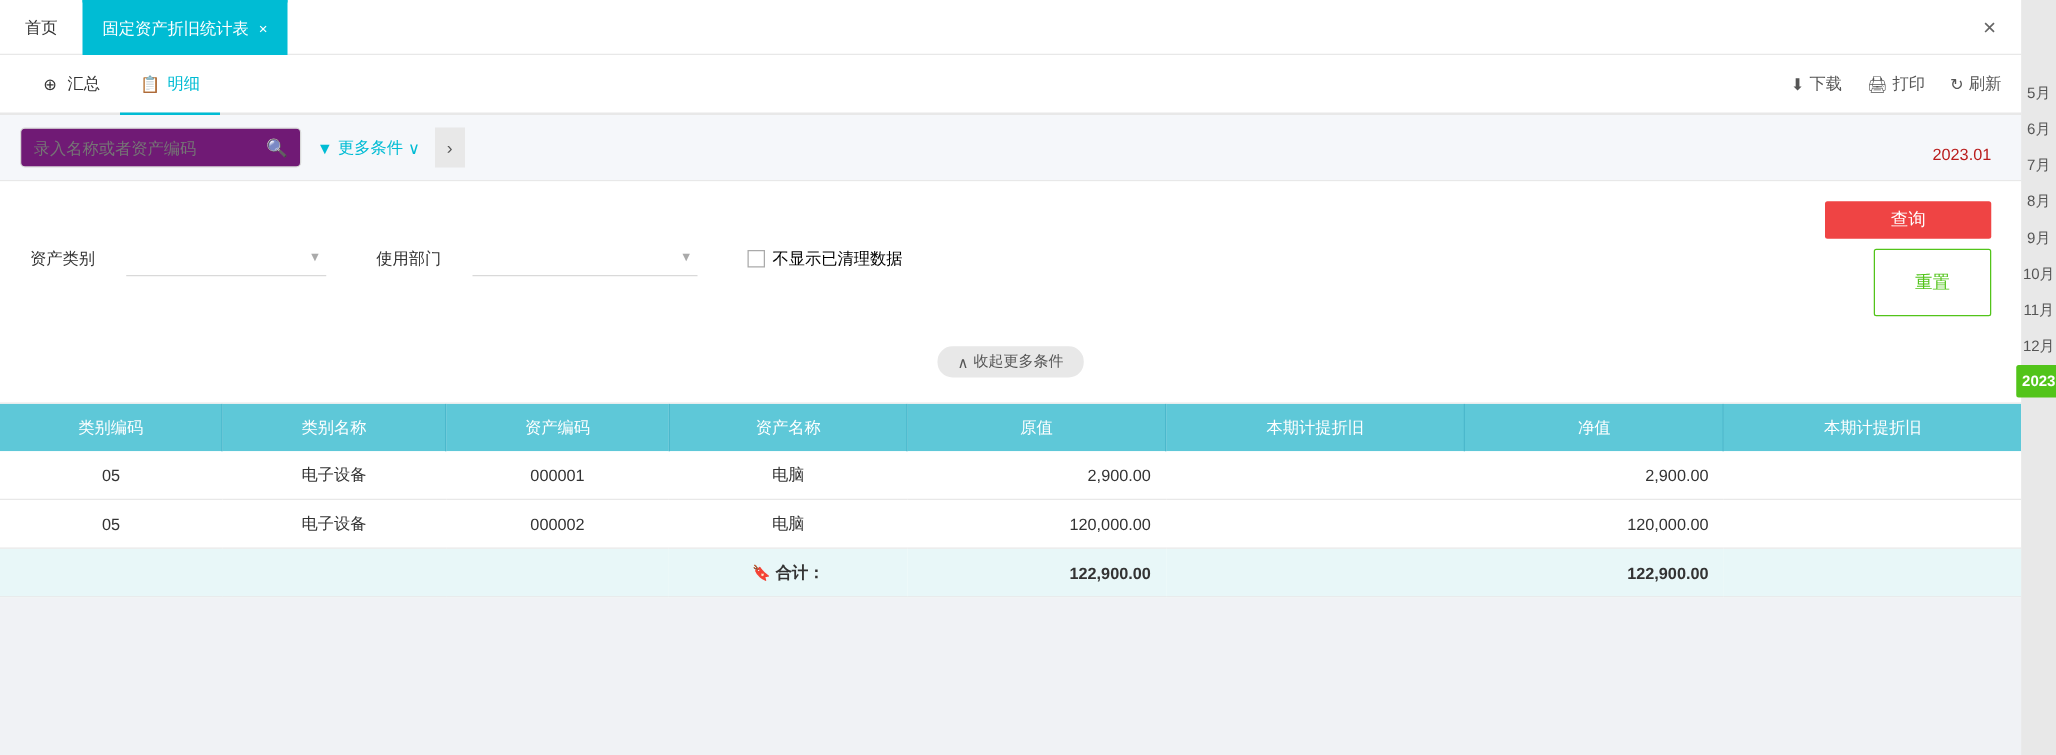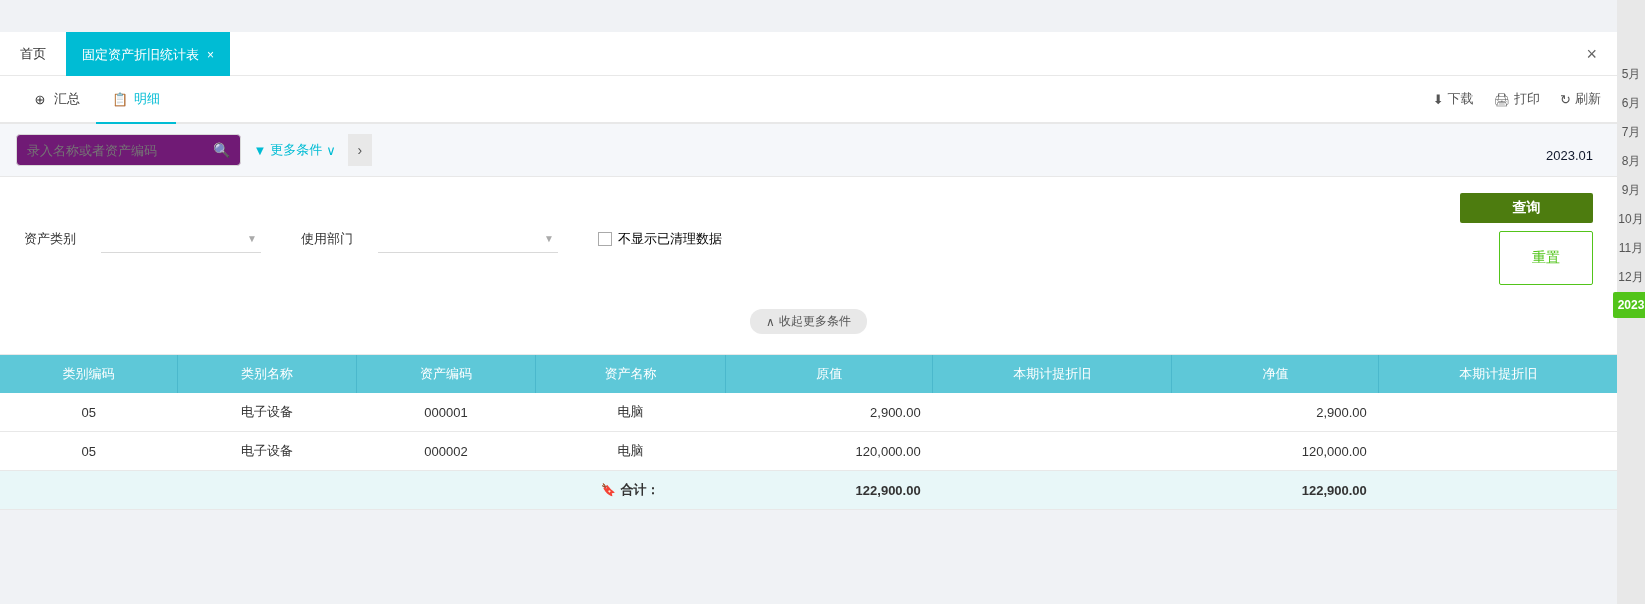--- a/index.html
+++ b/index.html
@@ -1,53 +1,53 @@
 <!DOCTYPE html>
 <html><head>
   <meta charset="utf-8">
   <style>
     * { box-sizing: border-box; margin: 0; padding: 0; }
     body { font-family: "Microsoft YaHei", "PingFang SC", sans-serif; font-size: 13px; background: #f0f2f5; width: 1645px; min-height: 604px; overflow-x: hidden; }
 
     
-    .top-nav { display: flex; align-items: center; background: #fff; border-bottom: 1px solid #e8e8e8; height: 44px; padding: 0 0 0 0; margin-top: 32px; }
+    .top-nav { display: flex; align-items: center; background: #fff; border-bottom: 1px solid #e8e8e8; height: 44px; padding: 0 0 0 0; }
     .nav-home { padding: 0 20px; color: #333; font-size: 13px; cursor: pointer; height: 44px; line-height: 44px; }
     .nav-tab { display: flex; align-items: center; background: #00bcd4; color: #fff; height: 44px; padding: 0 16px; font-size: 13px; border-top: 2px solid #00bcd4; cursor: pointer; gap: 8px; }
     .nav-tab .close-icon { font-size: 12px; cursor: pointer; }
     .nav-close-btn { margin-left: auto; padding: 0 20px; font-size: 18px; color: #666; cursor: pointer; line-height: 44px; }
 
     
     .sub-tabs { display: flex; align-items: center; background: #fff; border-bottom: 2px solid #e8e8e8; height: 48px; padding: 0 16px; position: relative; }
     .sub-tab { display: flex; align-items: center; gap: 6px; padding: 0 16px; height: 48px; cursor: pointer; font-size: 13px; color: #333; border-bottom: 2px solid transparent; margin-bottom: -2px; }
     .sub-tab.active { color: #00bcd4; border-bottom: 2px solid #00bcd4; }
     .sub-tab-icon { width: 16px; height: 16px; display: inline-flex; align-items: center; justify-content: center; }
     .sub-actions { margin-left: auto; display: flex; align-items: center; gap: 20px; color: #555; font-size: 13px; }
     .sub-action-item { display: flex; align-items: center; gap: 4px; cursor: pointer; }
 
     
     .search-bar { background: #f5f7fa; padding: 10px 16px; display: flex; align-items: center; gap: 12px; border-bottom: 1px solid #e8e8e8; }
     .search-input-wrap { display: flex; align-items: center; background: #701a75; border: 1px solid #d9d9d9; border-radius: 4px; padding: 0 10px; height: 32px; min-width: 220px; gap: 6px; }
     .search-input { border: none; outline: none; font-size: 13px; color: #999; width: 180px; background: transparent; }
     .search-icon { color: #aaa; font-size: 14px; }
     .more-conditions { display: flex; align-items: center; gap: 4px; color: #00bcd4; cursor: pointer; font-size: 13px; }
     .filter-icon { color: #00bcd4; }
-    .date-indicator { margin-left: auto; color: #0f172a; font-size: 13px; padding: 0 8px; display: flex; align-items: center; gap: 4px; margin-top: 10px; }
+    .date-indicator { margin-left: auto; color: #b91c1c; font-size: 13px; padding: 0 8px; display: flex; align-items: center; gap: 4px; margin-top: 10px; }
     .arrow-btn { background: #e8e8e8; border: none; width: 24px; height: 32px; cursor: pointer; display: flex; align-items: center; justify-content: center; color: #555; font-size: 14px; }
 
     
     .filter-panel { background: #fff; padding: 16px 24px; border-bottom: 1px solid #e8e8e8; }
     .filter-row { display: flex; align-items: center; gap: 40px; margin-bottom: 16px; }
     .filter-item { display: flex; align-items: center; gap: 25px; }
     .filter-label { color: #333; font-size: 13px; white-space: nowrap; }
     .filter-select { display: flex; align-items: center; border-bottom: 1px solid #d9d9d9; min-width: 140px; height: 28px; padding: 0 4px; position: relative; }
     .filter-select-arrow { margin-left: auto; color: #aaa; font-size: 10px; }
     .checkbox-item { display: flex; align-items: center; gap: 6px; }
     .checkbox-box { width: 14px; height: 14px; border: 1px solid #aaa; display: inline-block; background: #fff; }
     .filter-actions { display: flex; flex-direction: column; gap: 8px; margin-left: auto; }
-    .btn-query { background: #4d7c0f; color: #fff; border: none; padding: 6px 32px; font-size: 14px; border-radius: 2px; cursor: pointer; font-weight: bold; }
+    .btn-query { background: #ef4444; color: #fff; border: none; padding: 6px 32px; font-size: 14px; border-radius: 2px; cursor: pointer; }
     .btn-reset { background: #fff; color: #52c41a; border: 1px solid #52c41a; padding: 17px 32px; font-size: 14px; border-radius: 2px; cursor: pointer; margin-left: 39px; }
     .collapse-row { display: flex; justify-content: center; padding: 8px 0 4px; }
     .collapse-btn { display: flex; align-items: center; gap: 4px; background: #e8e8e8; border: none; border-radius: 12px; padding: 4px 16px; cursor: pointer; font-size: 12px; color: #555; }
 
     
     .table-wrap { background: #fff; overflow-x: auto; }
     table { width: 100%; border-collapse: collapse; }
     thead tr { background: #5ec8d8; color: #fff; }
     thead th { padding: 10px 12px; font-size: 13px; font-weight: normal; text-align: center; border-right: 1px solid #4bb8cc; }
     thead th:last-child { border-right: none; }

